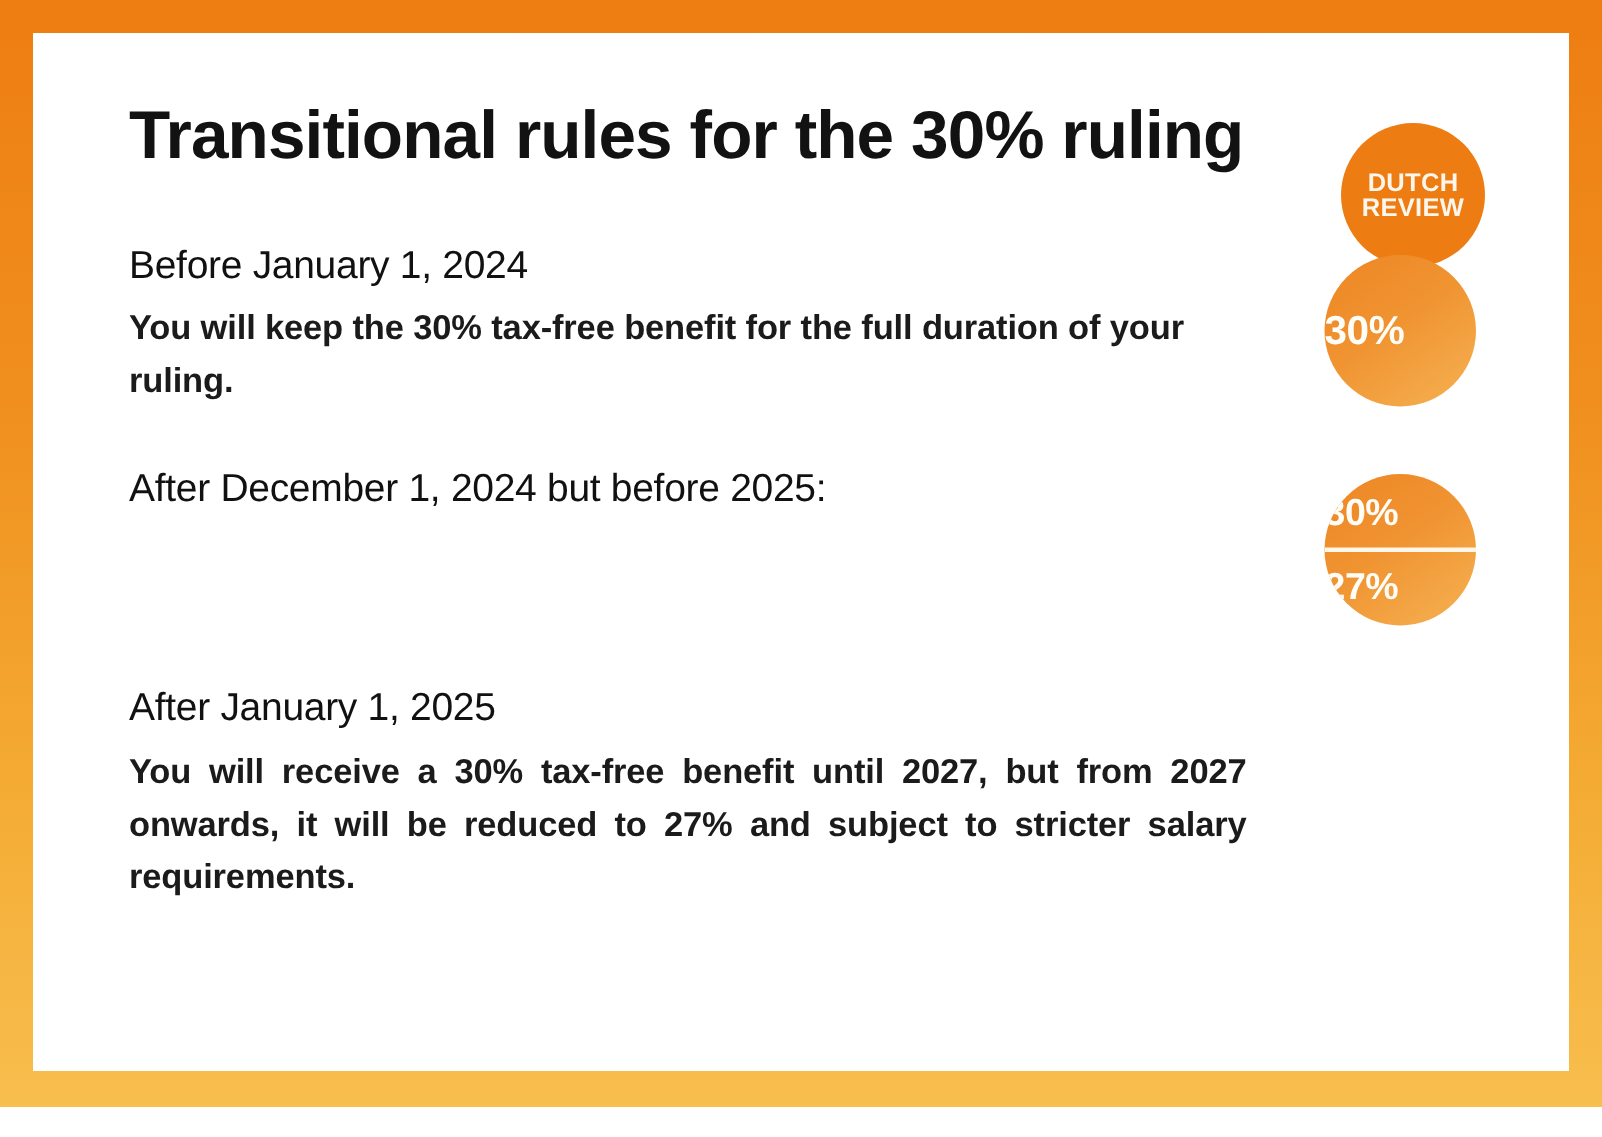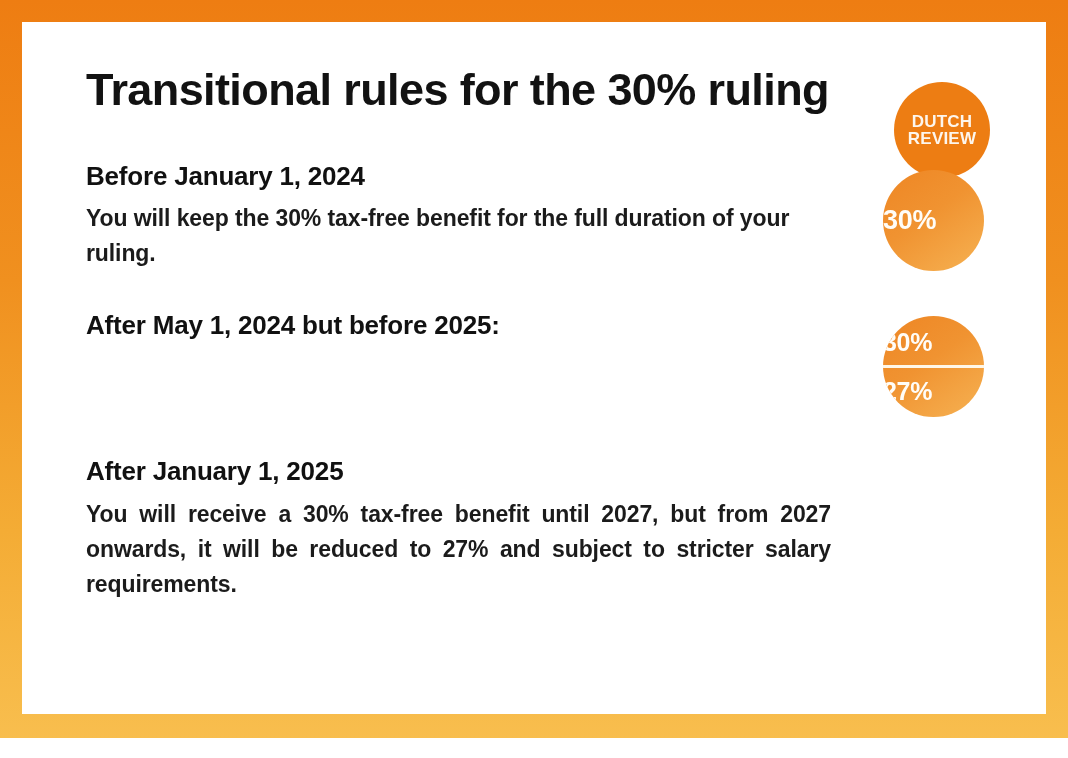--- a/index.html
+++ b/index.html
@@ -85,21 +85,21 @@
     align-items: flex-start;
     margin-bottom: 40px;
   }
   .row:last-child { margin-bottom: 0; flex-direction: column; }
   .row-text {
     width: 745px;
     flex: 0 0 745px;
   }
   .row-heading {
     font-size: 26px;
-    font-weight: 700;
+    font-weight: 400;
     color: #111111;
     letter-spacing: -0.2px;
     margin: 0 0 10px 0;
     line-height: 1.15;
   }
   .row-body {
     font-size: 23px;
     font-weight: 700;
     color: #1b1b1b;
     line-height: 1.52;
@@ -181,21 +181,21 @@
         </div>
         <div class="badge-wrap">
           <div class="badge">
             <span class="badge-value top">30%</span>
           </div>
         </div>
       </div>
 
       <div class="row row-2">
         <div class="row-text">
-          <div class="row-heading">After May 1, 2024 but before 2025:</div>
+          <div class="row-heading">After December 1, 2024 but before 2025:</div>
         </div>
         <div class="badge-wrap">
           <div class="badge split">
             <span class="badge-value top">30%</span>
             <span class="badge-divider"></span>
             <span class="badge-value bottom">27%</span>
           </div>
         </div>
       </div>
 

